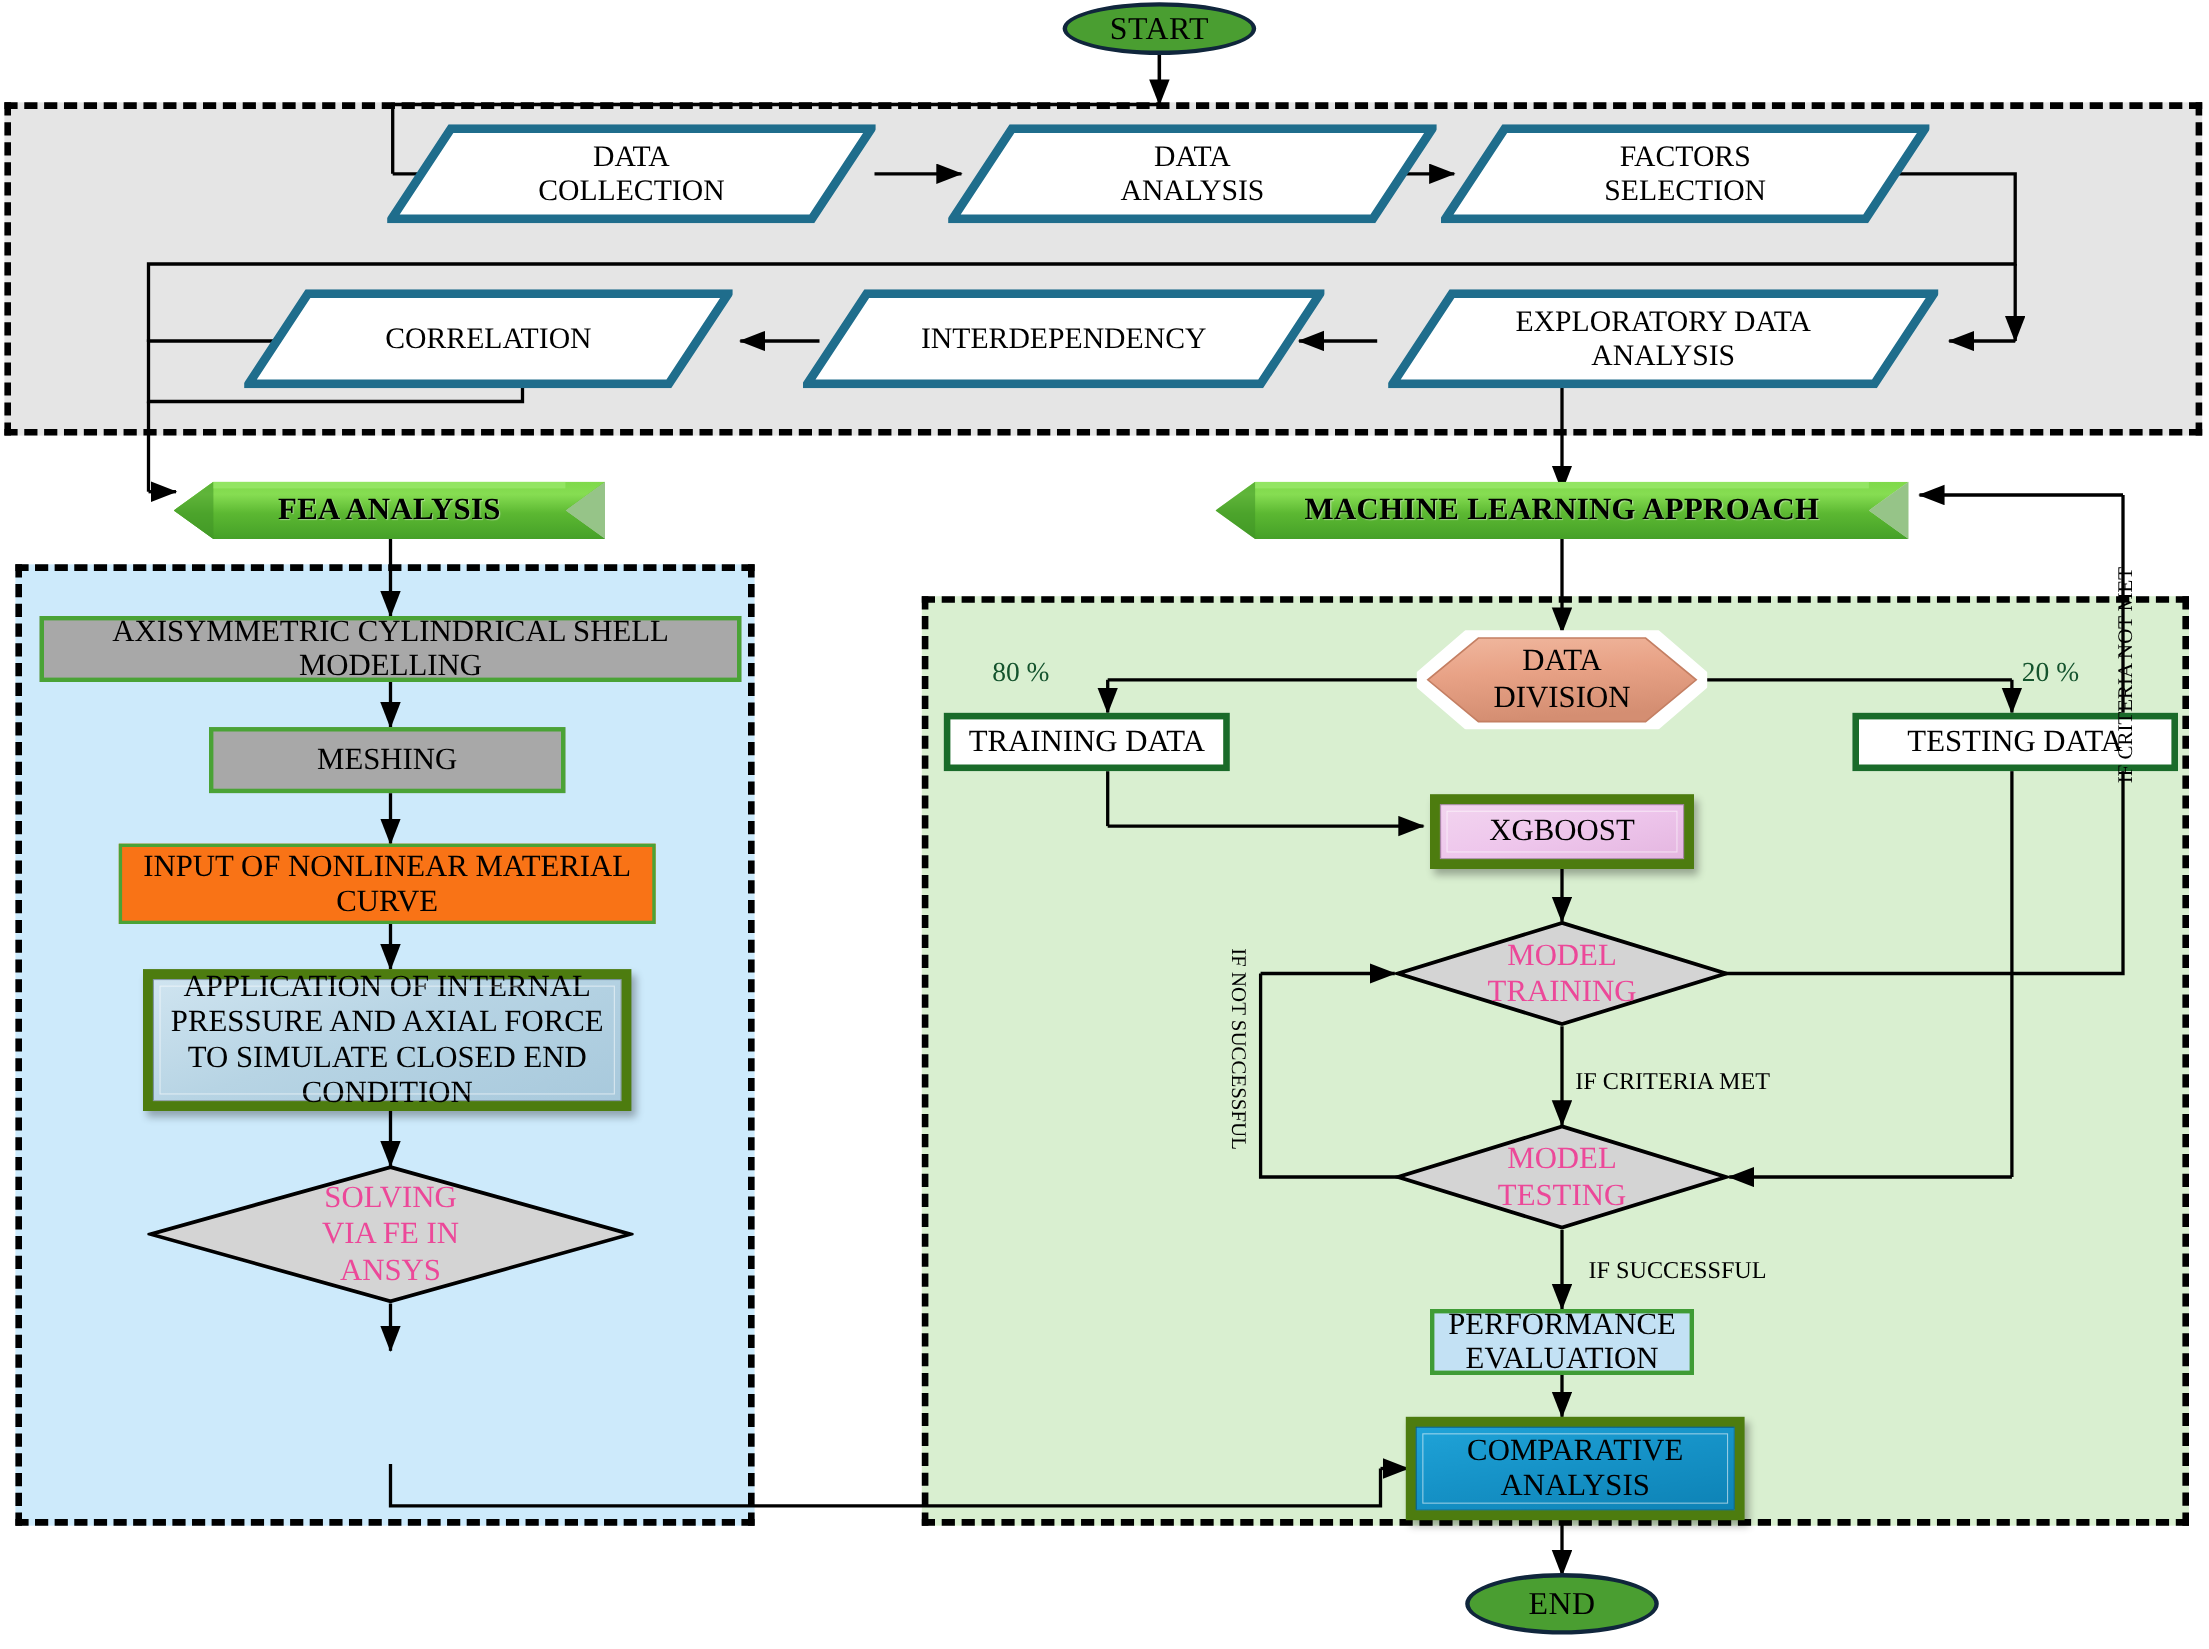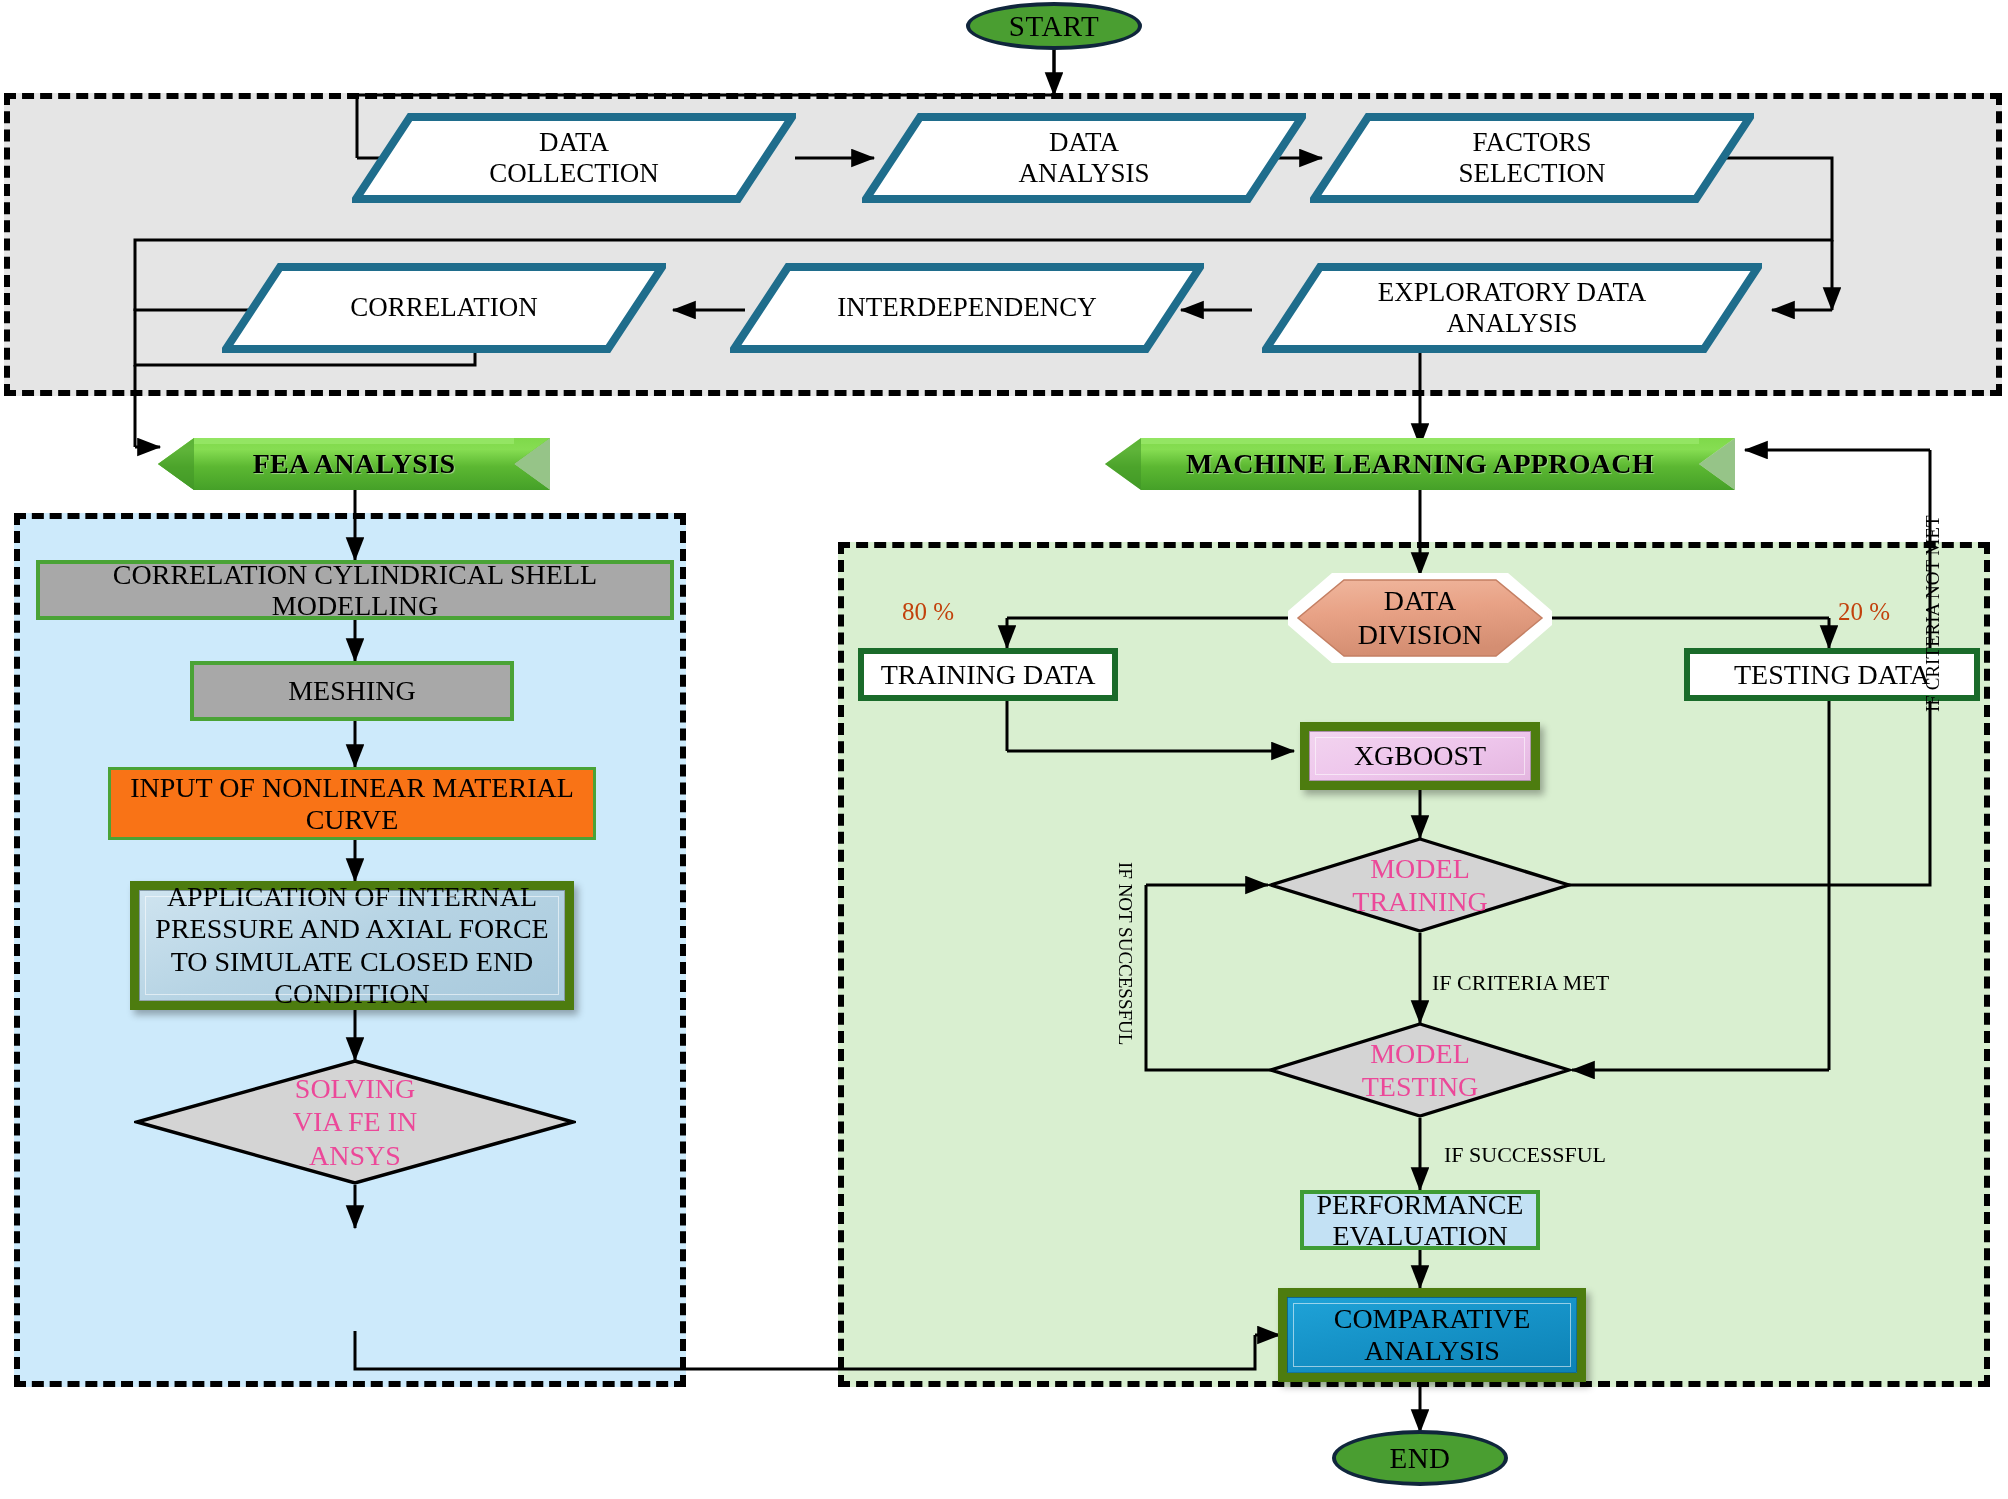--- a/index.html
+++ b/index.html
@@ -118,21 +118,21 @@
   .hexbox svg { position:absolute; left:0; top:0; }
   .hexbox .hex-label {
     position:absolute; left:0; top:0; width:100%; height:100%;
     display:flex; align-items:center; justify-content:center;
     text-align:center; font-size:28px; color:#000; white-space:pre-line;
     line-height:1.2;
   }
 
   
   .elabel { position:absolute; font-size:22px; color:#000; white-space:nowrap; }
-  .elabel.pct { color:#c2410c; font-size:25px; }
+  .elabel.pct { color:#14532d; font-size:25px; }
   .elabel.vrot-down { transform-origin: left top; transform: rotate(90deg); font-size:19px; }
   .elabel.vrot-up   { transform-origin: left bottom; transform: rotate(-90deg); font-size:19px; }
 </style>
 </head>
 <body>
 
 <div id="stage">
 
   <div class="region rgn-top" style="left:4px; top:93px; width:1998px; height:303px;"></div>
 
@@ -350,21 +350,21 @@
       </defs>
       <polygon points="0,26 36,0 630,0 594,26 630,52 36,52" fill="url(#gBan2)"></polygon>
       <path d="M0,26 L36,0 L36,52 Z" fill="#3f9427" opacity=".55"></path>
       <path d="M630,0 L594,26 L630,52 Z" fill="#3f9427" opacity=".55"></path>
       <rect x="36" y="0" width="558" height="6" fill="#9ae86b" opacity=".75"></rect>
     </svg>
     <div class="banner-label">MACHINE LEARNING APPROACH</div>
   </div>
 
   <div class="node box-gray" style="left:36px; top:560px; width:638px; height:60px;">
-    <span>CORRELATION CYLINDRICAL SHELL
+    <span>AXISYMMETRIC CYLINDRICAL SHELL
 MODELLING</span>
   </div>
 
   <div class="node box-gray" style="left:190px; top:661px; width:324px; height:60px;">
     <span>MESHING</span>
   </div>
 
   <div class="node box-lightgreen" style="left:108px; top:767px; width:488px; height:73px;">
     <span>INPUT OF NONLINEAR MATERIAL
 CURVE</span>

